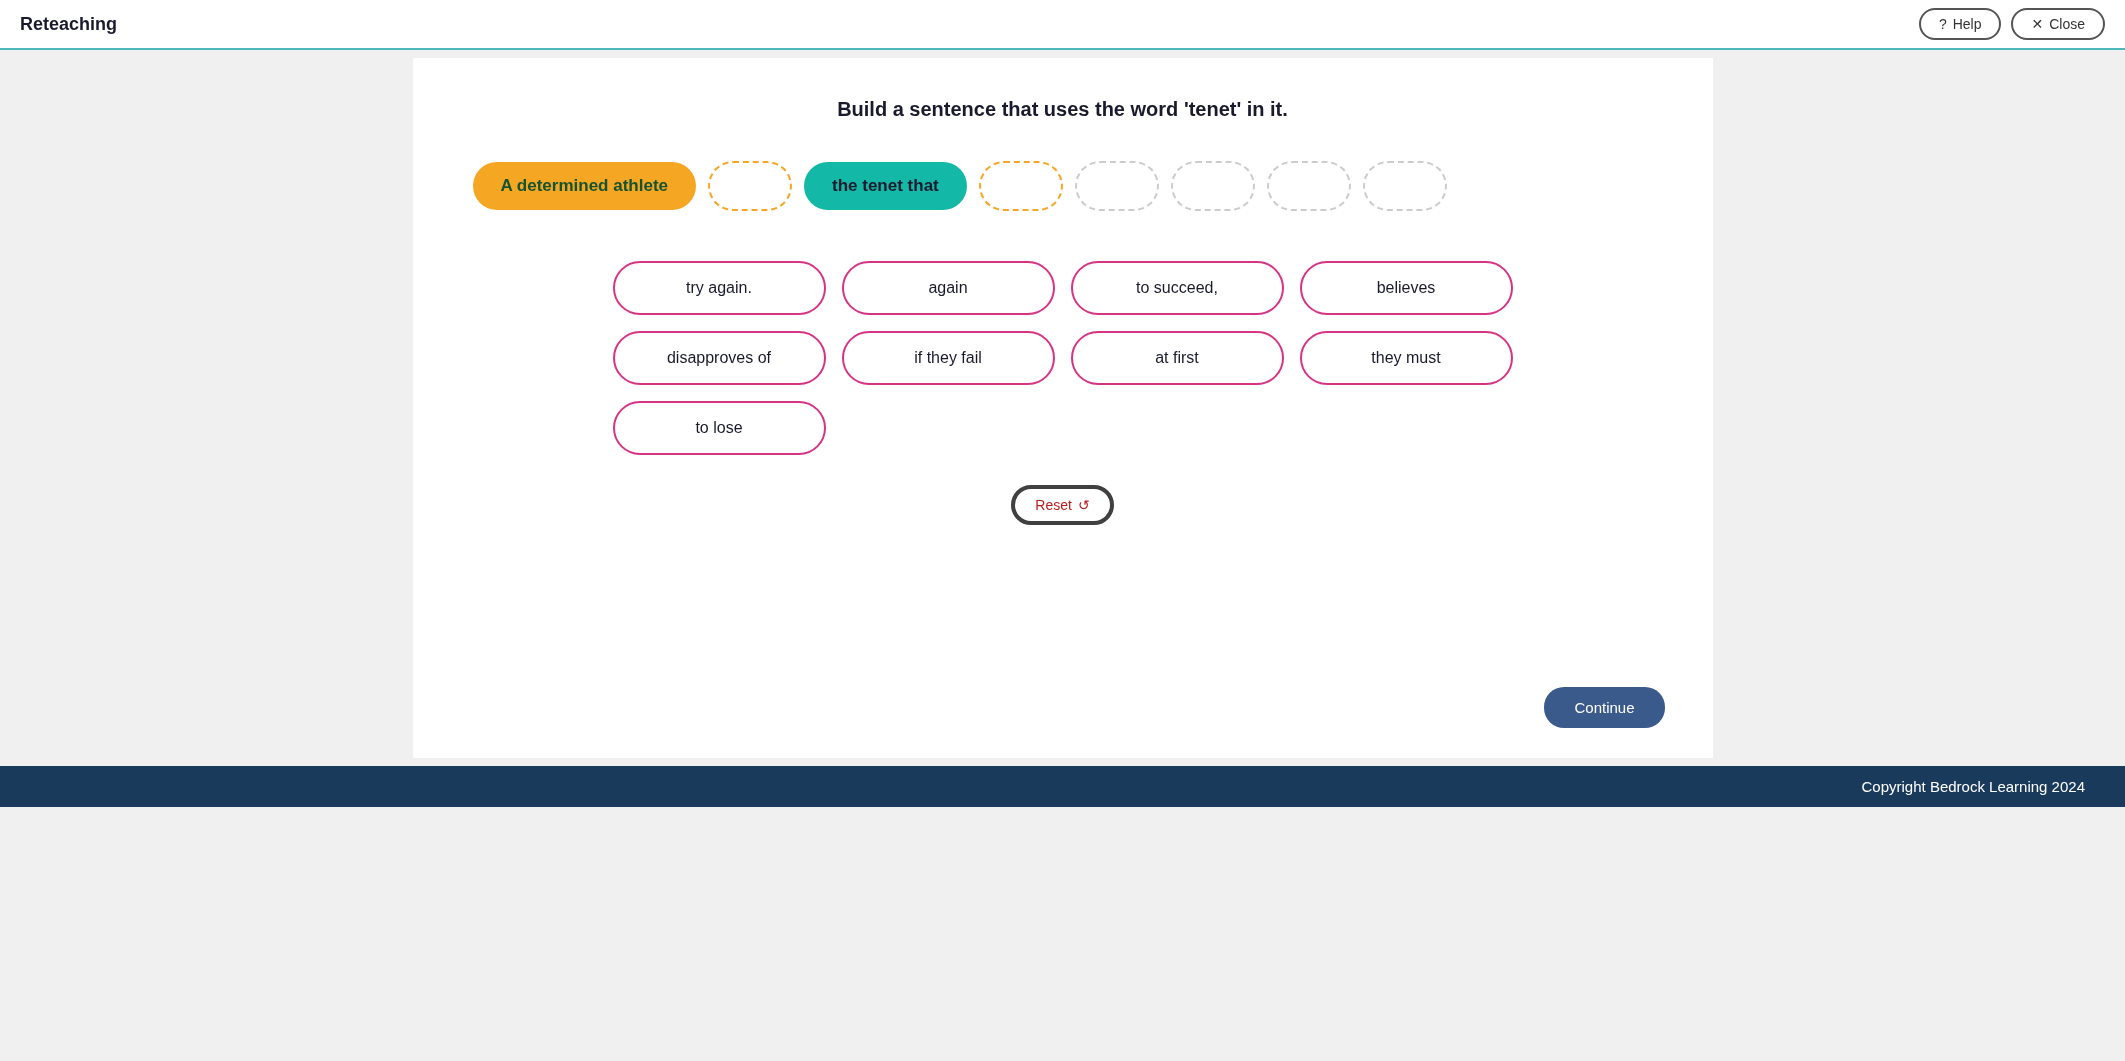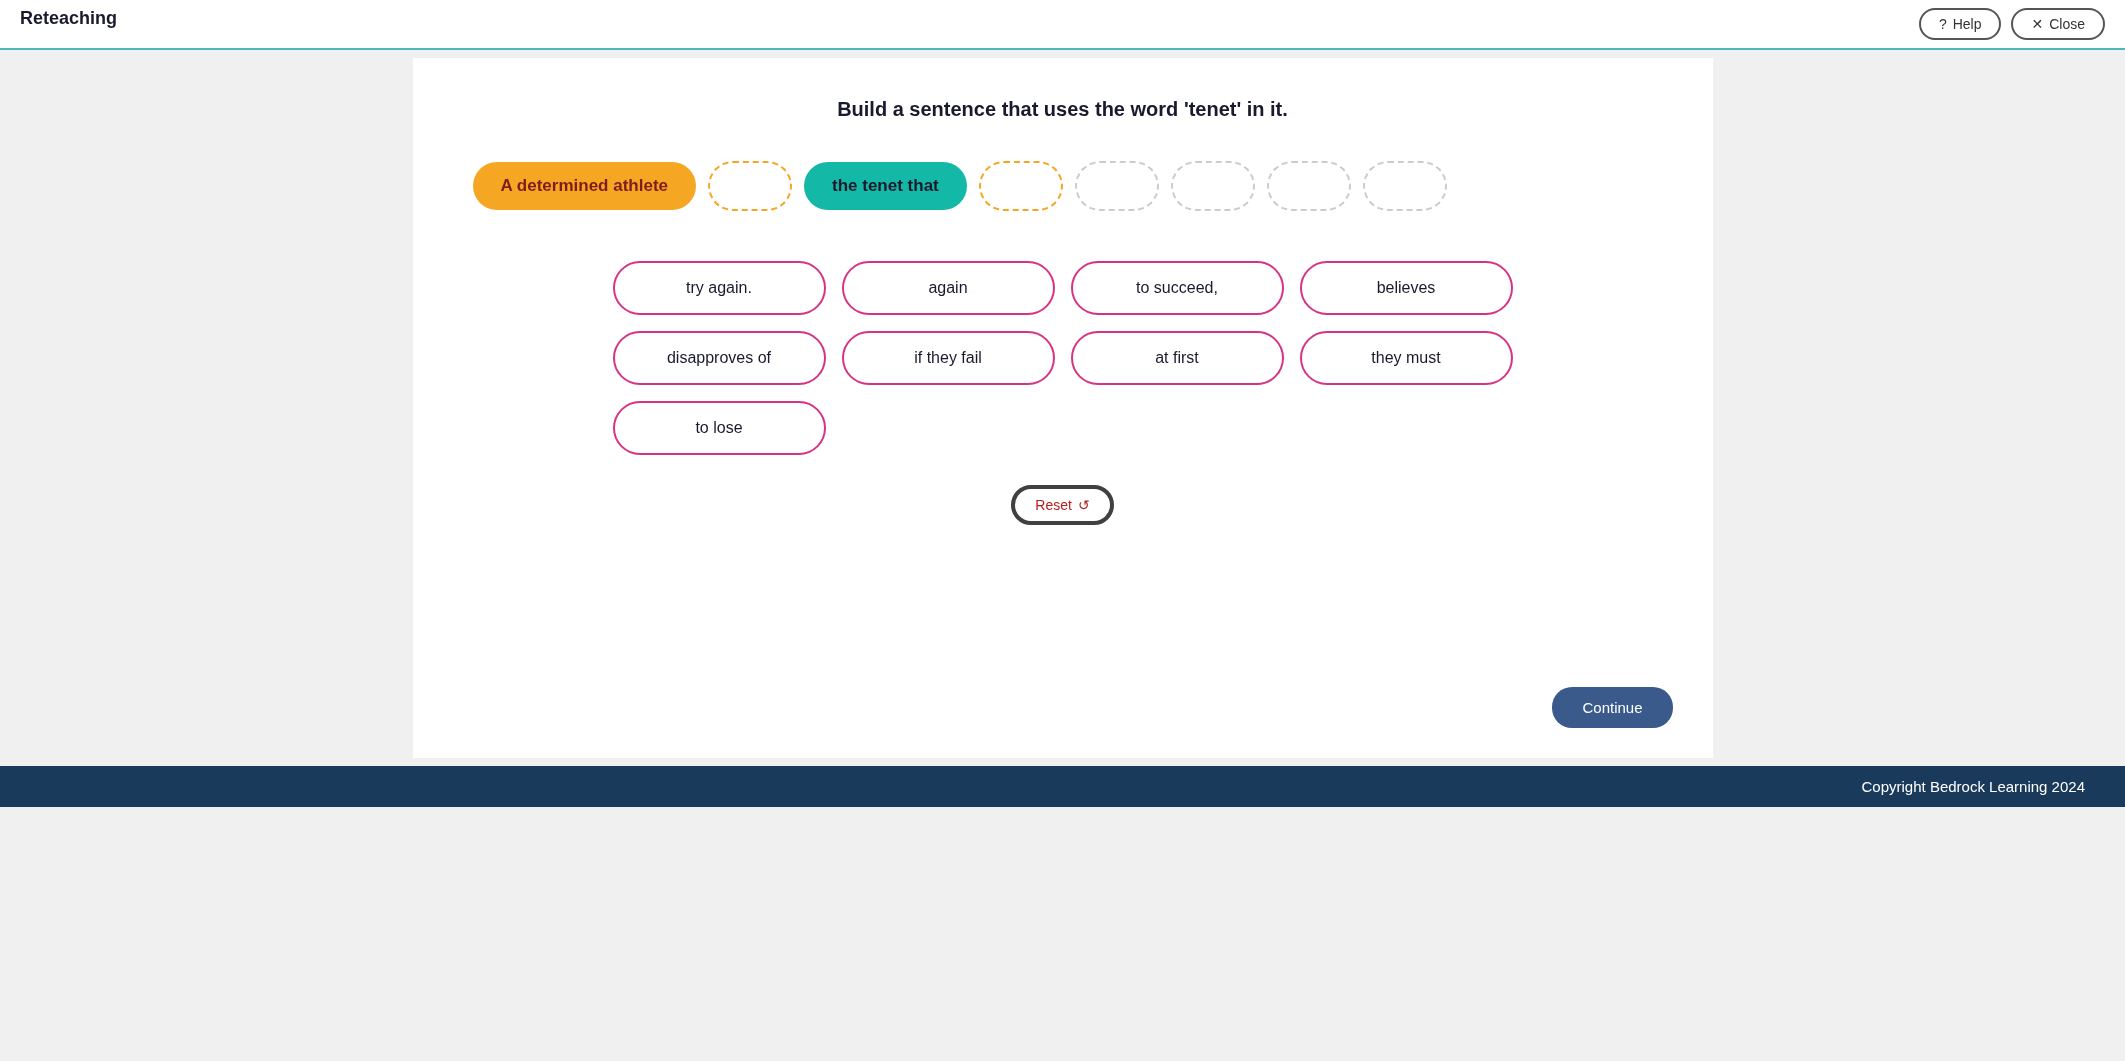--- a/index.html
+++ b/index.html
@@ -9,20 +9,21 @@
       background: #f0f0f0;
       min-height: 100vh;
       overflow-x: hidden;
     }
 
     .top-bar {
       background: white;
       border-bottom: 2px solid #4db8b8;
       padding: 8px 20px;
       display: flex;
+      align-items: center;
       justify-content: space-between;
     }
 
     .top-bar-title {
       font-size: 18px;
       font-weight: bold;
       color: #1a1a2e;
     }
 
     .top-bar-buttons {
@@ -70,21 +71,21 @@
       flex-wrap: wrap;
     }
 
     .sentence-chip-filled-orange {
       background: #f5a623;
       border: none;
       border-radius: 30px;
       padding: 14px 28px;
       font-size: 17px;
       font-weight: bold;
-      color: #7f1d1d;
+      color: #14532d;
       cursor: pointer;
     }
 
     .sentence-chip-filled-teal {
       background: #14b8a6;
       border: none;
       border-radius: 30px;
       padding: 14px 28px;
       font-size: 17px;
       font-weight: bold;
@@ -148,21 +149,21 @@
       cursor: pointer;
       color: #b91c1c;
       display: inline-flex;
       align-items: center;
       gap: 6px;
     }
 
     .continue-area {
       position: absolute;
       bottom: 30px;
-      right: 40px;
+      right: 48px;
     }
 
     .btn-continue {
       background: #3a5a8c;
       color: white;
       border: none;
       border-radius: 20px;
       padding: 12px 30px;
       font-size: 15px;
       cursor: pointer;

